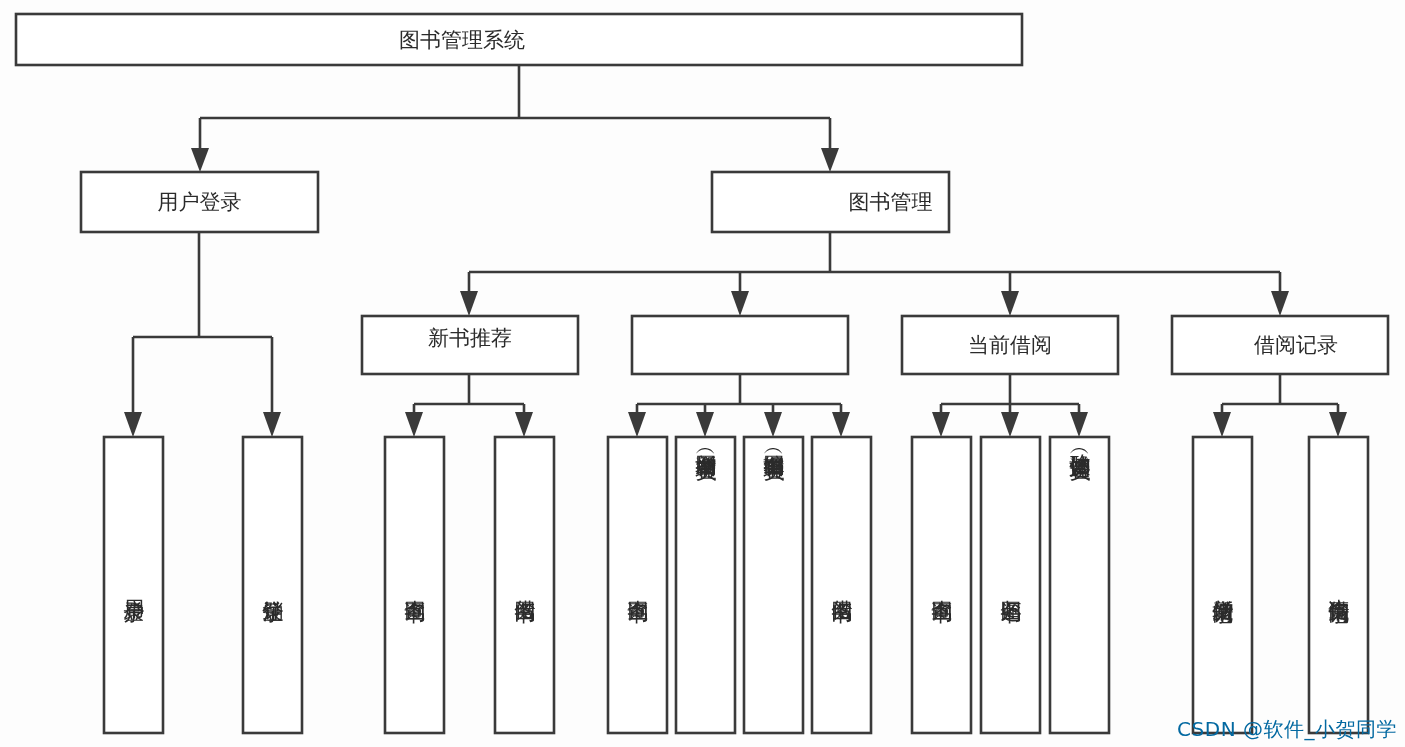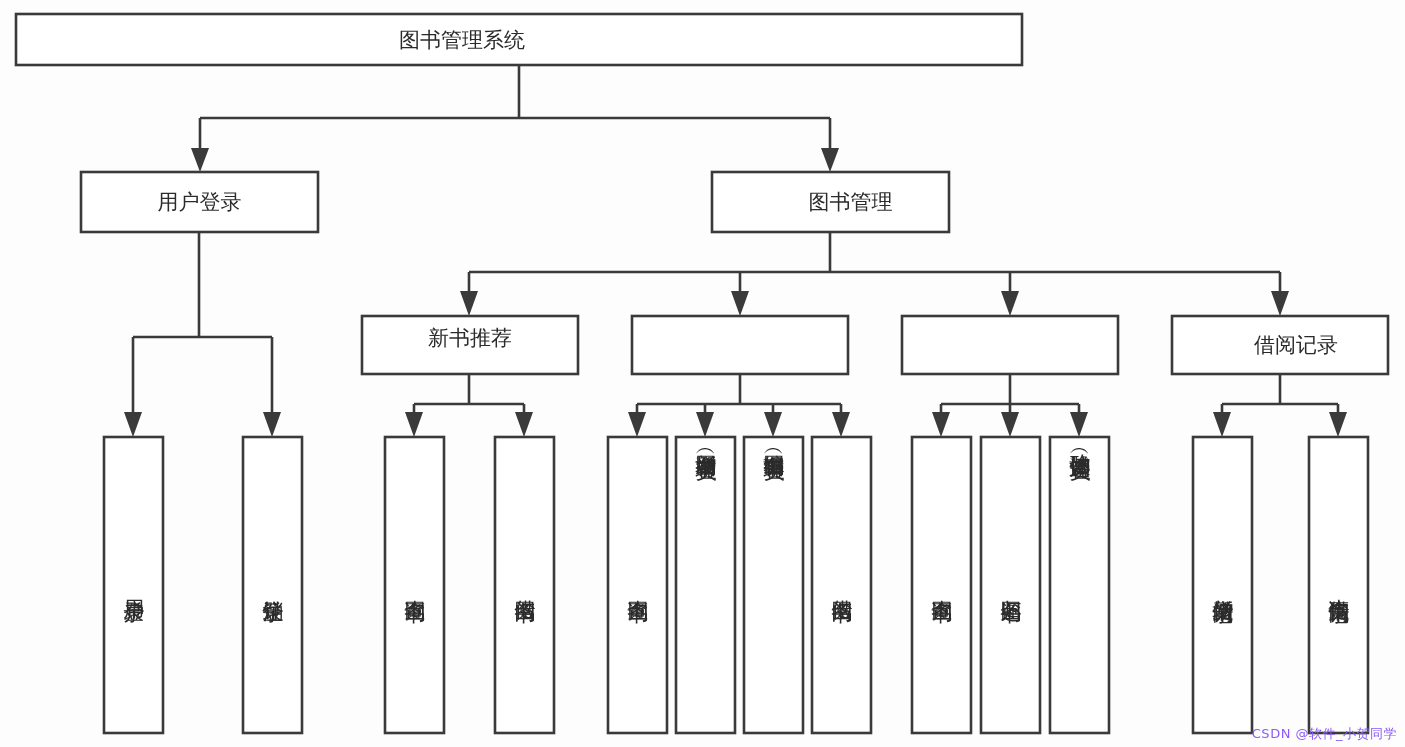--- a/index.html
+++ b/index.html
@@ -40,22 +40,22 @@
   }
   .arrow-head {
     fill: #3a3a3a;
     stroke: none;
   }
   .watermark {
     position: absolute;
     right: 8px;
     bottom: 4px;
     font-family: "DejaVu Sans", "Liberation Sans", sans-serif;
-    font-size: 13px;
-    color: #8b5cf6;
+    font-size: 20px;
+    color: #0369a1;
     letter-spacing: 0.5px;
     white-space: nowrap;
   }
   .vlabel-wrap {
     position: absolute;
     display: flex;
     align-items: center;
     justify-content: center;
     pointer-events: none;
   }
@@ -180,29 +180,32 @@
   </svg>
 
   <div class="hlabel-wrap" style="left:16px; top:14px; width:892px; height:51px;">
     <span class="hlabel">图书管理系统</span>
   </div>
 
   <div class="hlabel-wrap" style="left:81px; top:172px; width:237px; height:60px;">
     <span class="hlabel">用户登录</span>
   </div>
 
-  <div class="hlabel-wrap" style="left:712px; top:172px; width:277px; height:60px;">
+  <div class="hlabel-wrap" style="left:712px; top:172px; width:277px; height:60px;padding-left:40px;">
     <span class="hlabel">图书管理</span>
   </div>
 
   <div class="hlabel-wrap" style="left:362px; top:316px; width:216px; height:44px;">
     <span class="hlabel">新书推荐</span>
   </div>
 
 
+  <div class="hlabel-wrap" style="left:902px; top:316px; width:216px; height:58px;">
+    <span class="hlabel">当前借阅</span>
+  </div>
 
   <div class="hlabel-wrap" style="left:1172px; top:316px; width:248px; height:58px;">
     <span class="hlabel">借阅记录</span>
   </div>
 
   <div class="vlabel-wrap" style="left:104px; top:437px; width:59px; height:296px;">
     <span class="vlabel">用户登录</span>
   </div>
   <div class="vlabel-wrap" style="left:243px; top:437px; width:59px; height:296px;">
     <span class="vlabel">注销登录</span>

